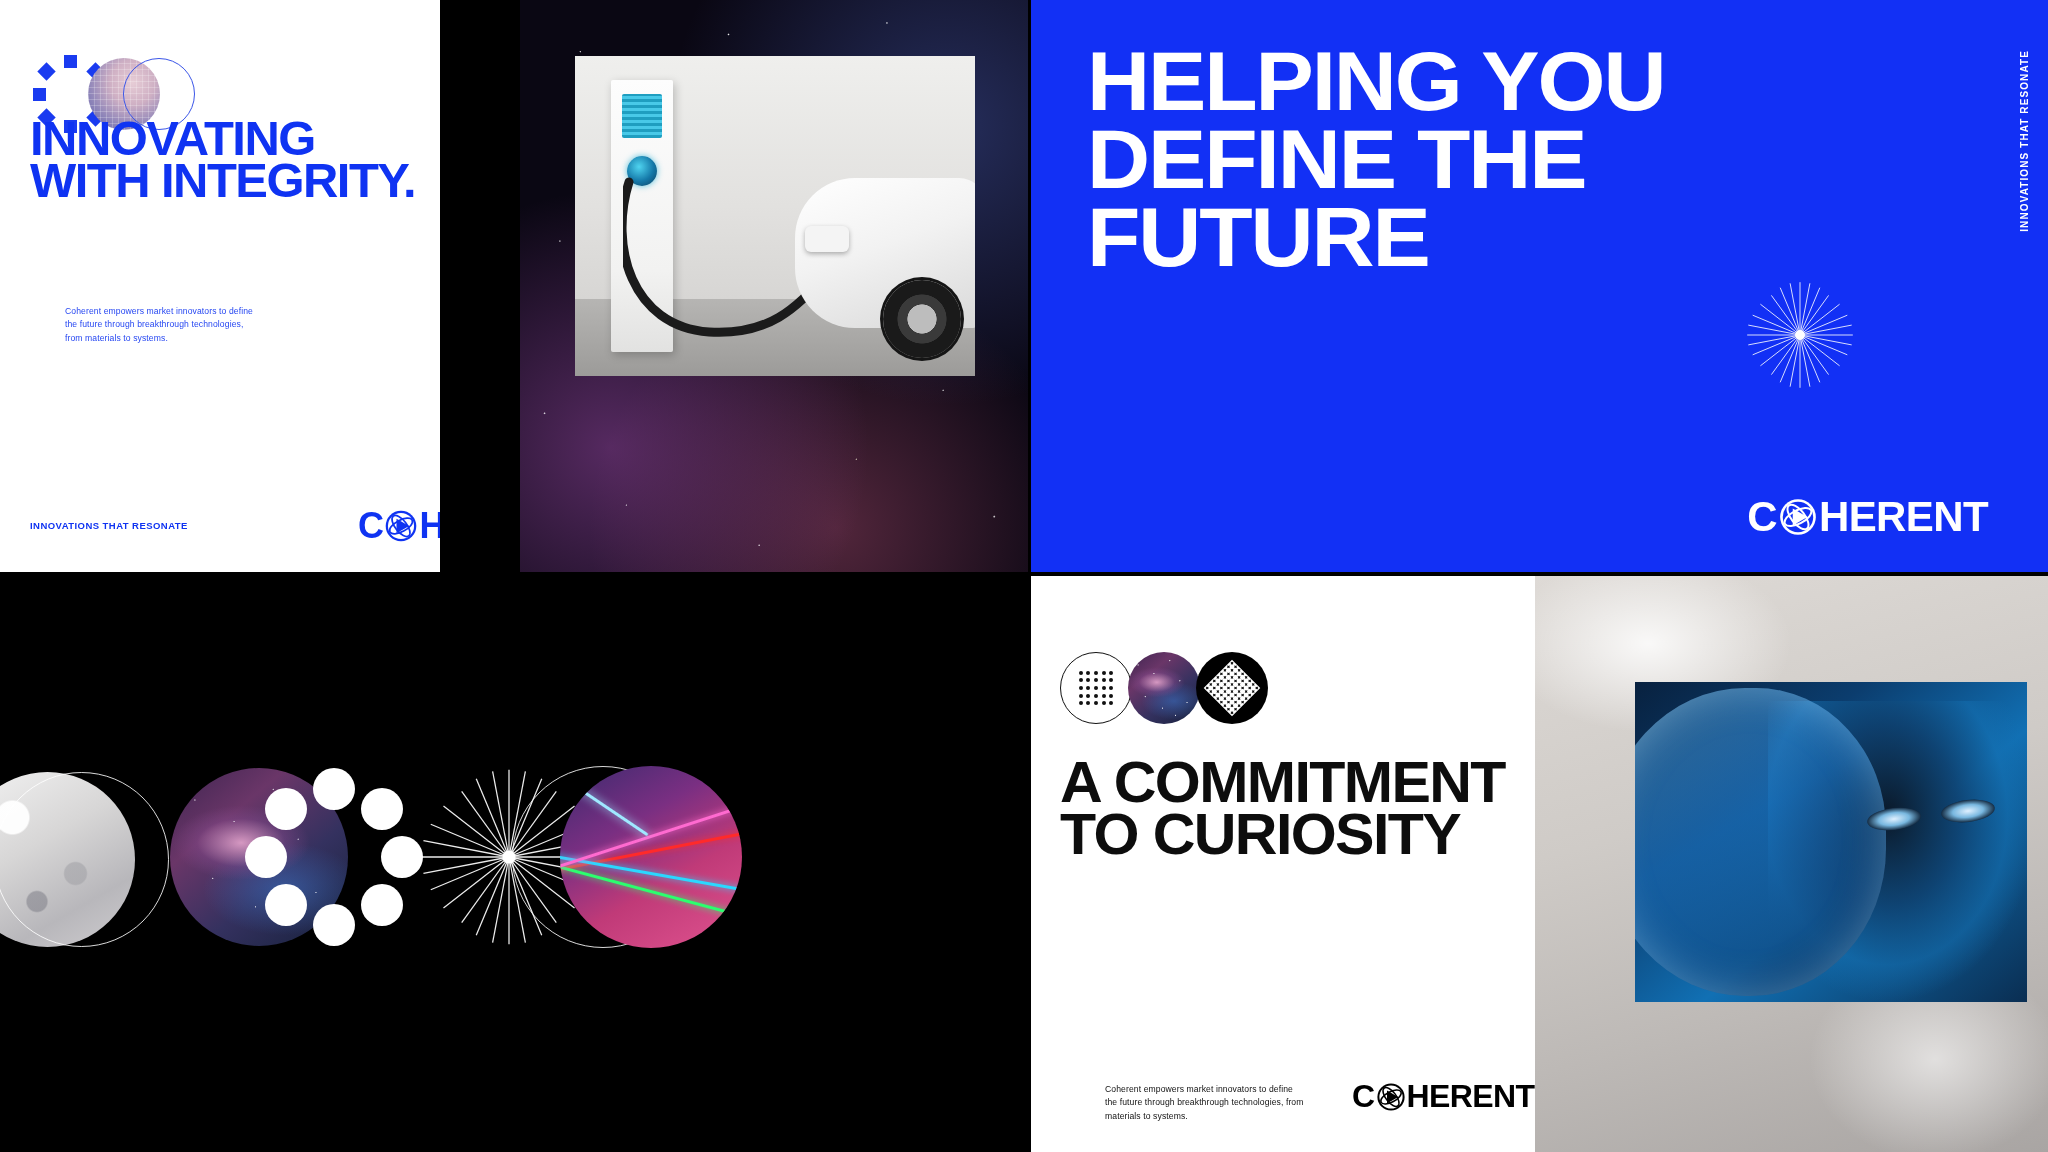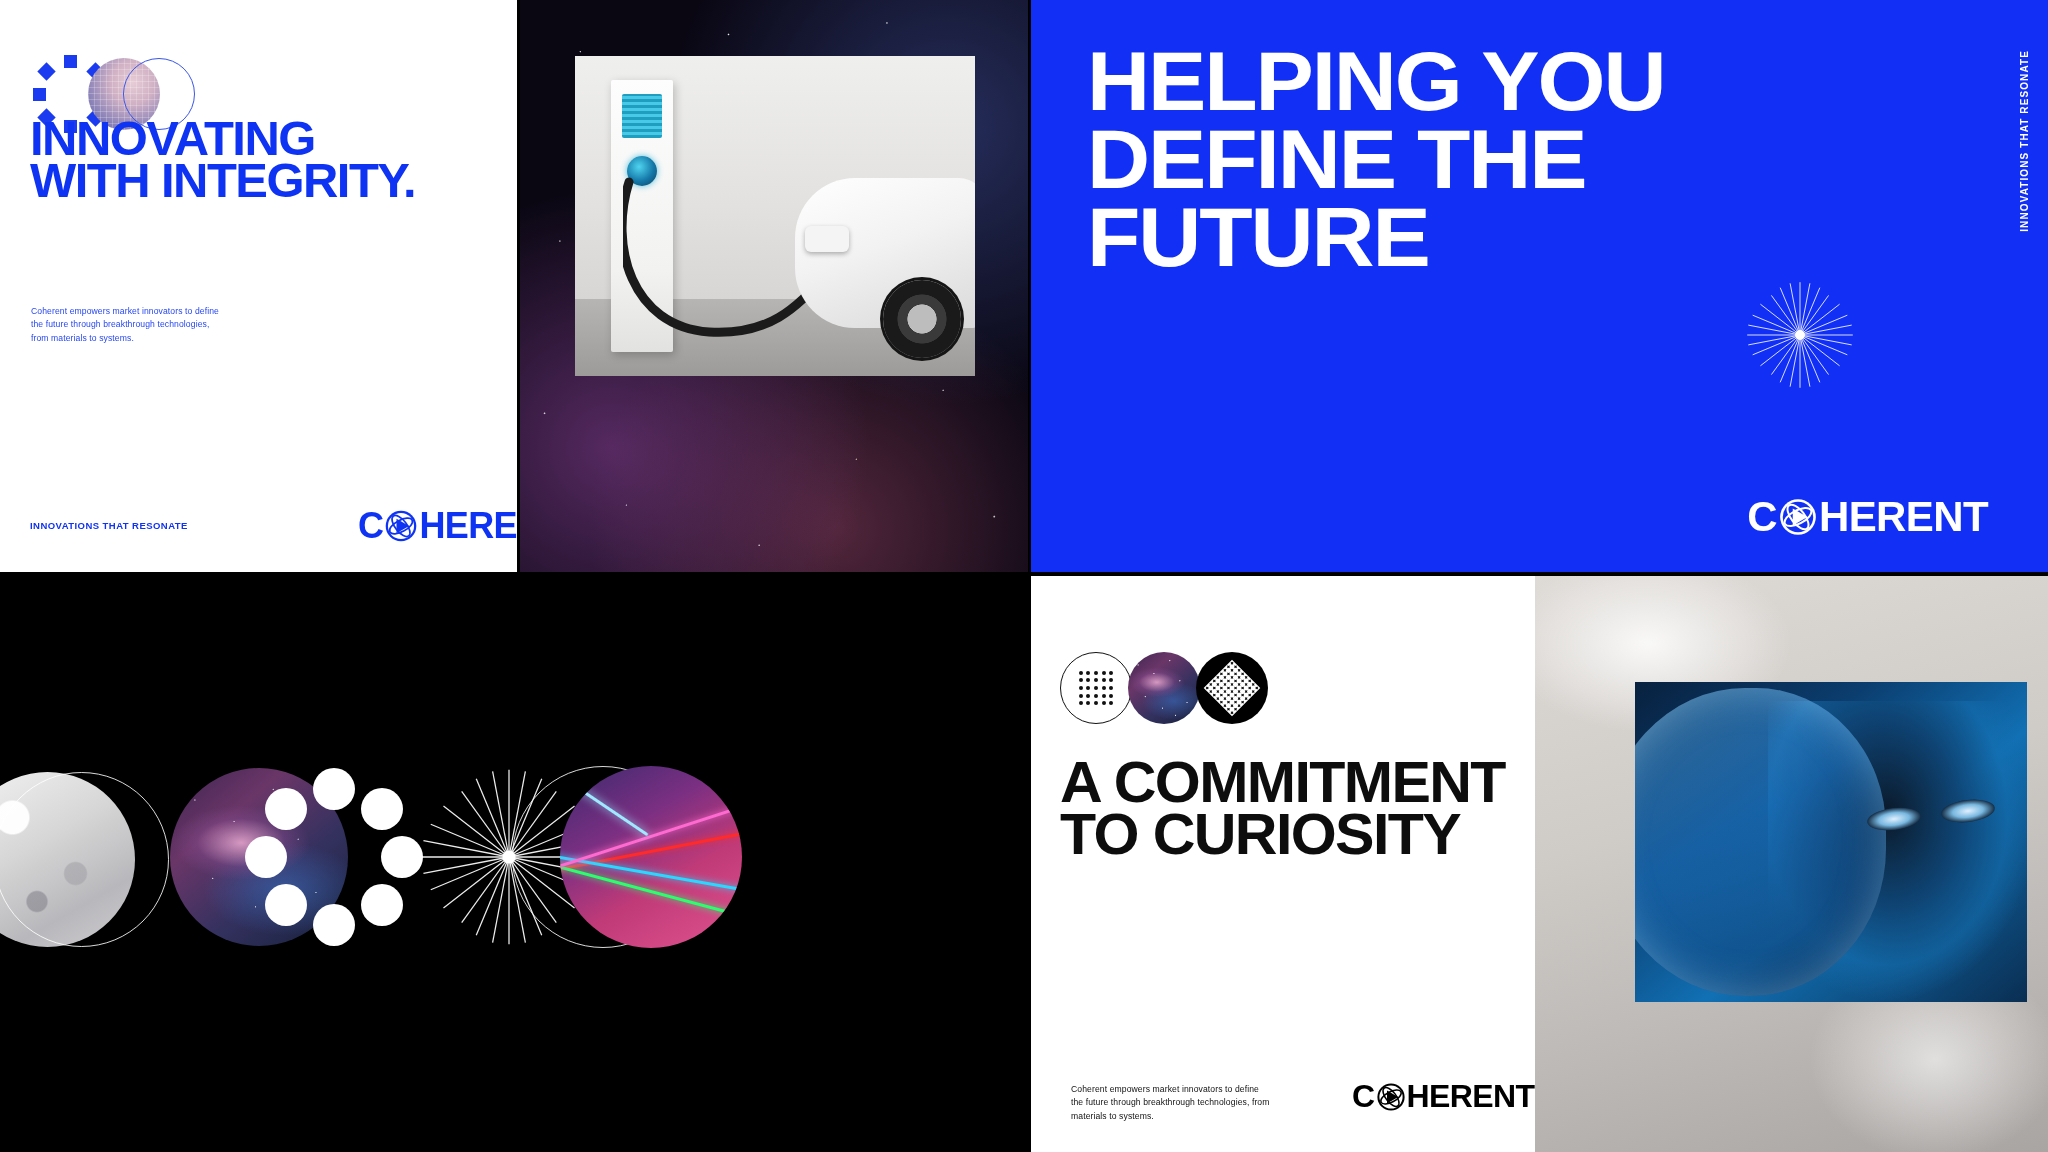--- a/index.html
+++ b/index.html
@@ -6,42 +6,42 @@
   * { margin:0; padding:0; box-sizing:border-box; }
   html,body { width:2048px; height:1152px; overflow:hidden; background:#000; }
   body { font-family:"Liberation Sans", sans-serif; }
 
   .board { position:relative; width:2048px; height:1152px; }
 
   
   .panel { position:absolute; overflow:hidden; }
 
   
-  #panel-innovating { left:0; top:0; width:519px; height:574px; background:#ffffff; }
+  #panel-innovating { left:0; top:0; width:440px; height:574px; background:#ffffff; }
 
   .mark-cluster { position:absolute; left:33px; top:55px; width:150px; height:80px; }
   .dashed-ring { position:absolute; left:0; top:0; width:78px; height:78px; }
   .dashed-ring i { position:absolute; width:13px; height:13px; background:#1A3BF0; }
   .sphere-img { position:absolute; left:55px; top:3px; width:72px; height:72px; border-radius:50%;
     background:
       repeating-linear-gradient(90deg, rgba(255,255,255,.22) 0 1px, transparent 1px 6px),
       repeating-linear-gradient(0deg, rgba(255,255,255,.22) 0 1px, transparent 1px 6px),
       radial-gradient(circle at 62% 34%, #e7cdd6 0%, #cfb0c4 34%, #8e85b9 68%, #5d5ba6 100%);
   }
   .outline-ring { position:absolute; left:90px; top:3px; width:72px; height:72px;
     border:1.4px solid #3A55E8; border-radius:50%; background:transparent; }
 
   .headline-blue { position:absolute; left:30px; top:118px; width:470px;
     color:#0F33F2; font-weight:800; font-size:48px; line-height:0.88;
     letter-spacing:-1.5px; font-stretch:condensed; text-transform:uppercase;
     font-family:"Liberation Sans Narrow","Liberation Sans", sans-serif;
     transform:scaleX(1.02); transform-origin:left top; }
   .headline-blue .l { display:block; white-space:nowrap; }
 
-  .body-copy { position:absolute; font-size:8.6px; line-height:1.55; letter-spacing:.1px; }
+  .body-copy { position:absolute; font-size:8.6px; line-height:1.55; letter-spacing:.1px;margin-left:34px; }
   #copy-innovating { left:31px; top:305px; width:190px; color:#2647F2; }
 
   .footer-tag { position:absolute; font-size:9.5px; font-weight:800; letter-spacing:.45px;
     text-transform:uppercase; }
   #tag-innovating { left:30px; top:520px; color:#0F33F2; }
 
   
   .wordmark { position:absolute; display:flex; align-items:center; white-space:nowrap;
     font-weight:800; letter-spacing:-0.6px;
     font-family:"Liberation Sans Narrow","Liberation Sans", sans-serif; }

